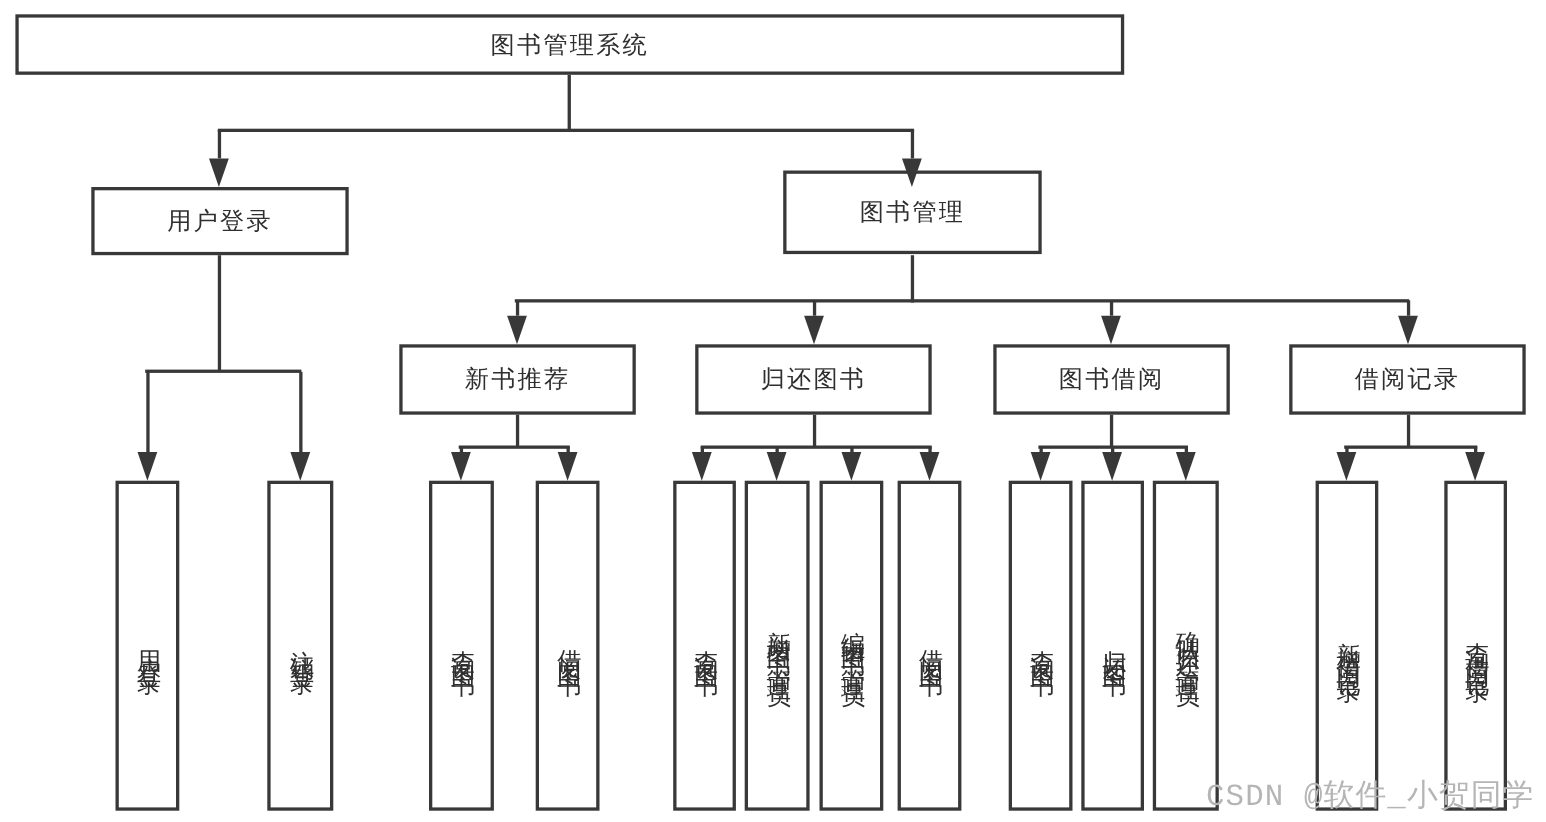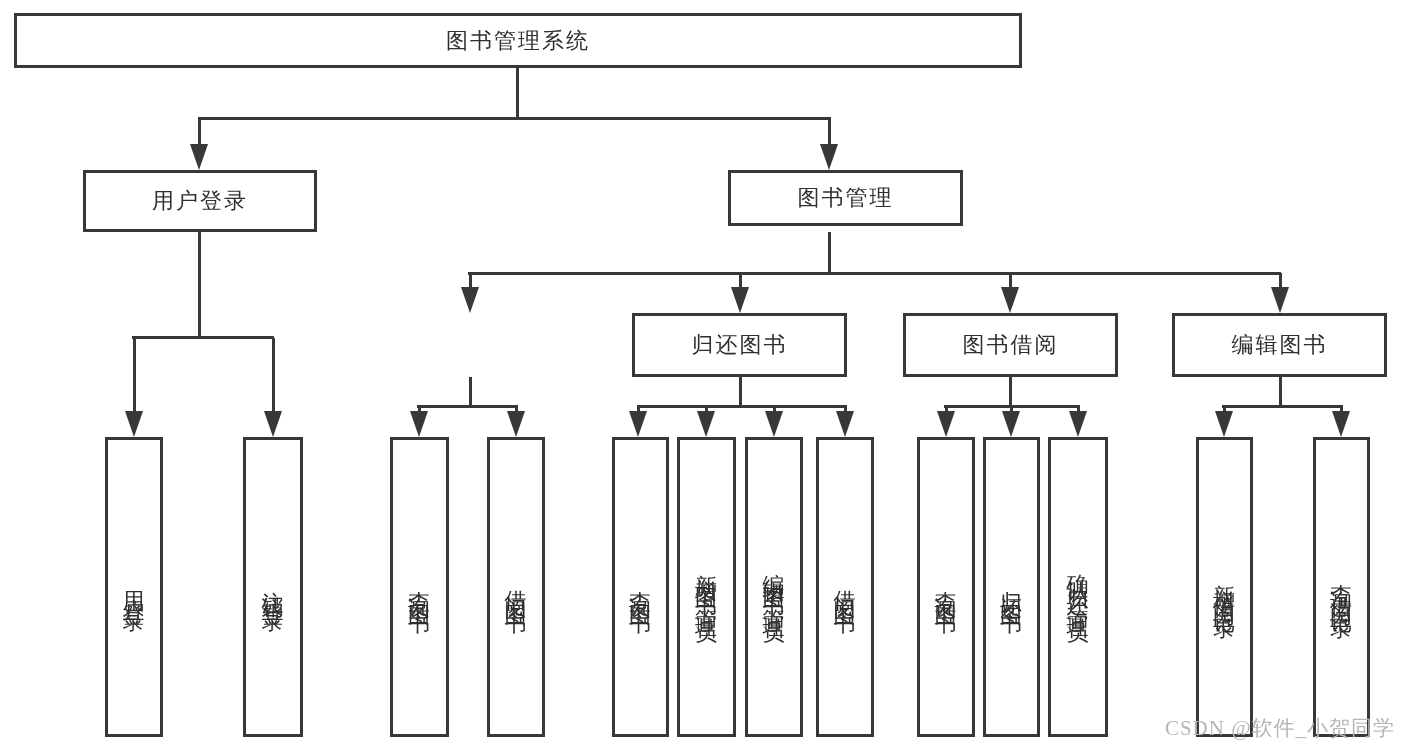--- a/index.html
+++ b/index.html
@@ -1,19 +1,19 @@
 <!DOCTYPE html>
 <html style="--line: #383838; --text: #2f2f2f; --watermark: #b5b5b5; --background: #ffffff;"><head>
 <meta charset="utf-8">
 <style>
   html,body { margin:0; padding:0; background:#ffffff; }
   .canvas {
     position:relative; width:1405px; height:747px; overflow:hidden;
     background:var(--background,#ffffff);
-    font-family:Liberation Serif, serif;
+    font-family:Liberation Mono, monospace;
     color:var(--text,#2f2f2f);
   }
   .node {
     position:absolute; box-sizing:border-box;
     border:3px solid var(--line,#383838); background:#ffffff;
     display:flex; align-items:center; justify-content:center;
     font-size:22px; letter-spacing:2px; text-align:center;
   }
   .leaf > span {
     writing-mode:vertical-rl; text-orientation:mixed;
@@ -22,41 +22,42 @@
   .hline,.vline { position:absolute; background:var(--line,#383838); }
   .hline { height:3px; }
   .vline { width:3px; }
   .arrow { position:absolute; width:18px; display:flex; flex-direction:column; align-items:center; }
   .shaft { width:3px; flex:1 1 auto; background:var(--line,#383838); }
   .head  { width:0; height:0; flex:0 0 auto;
            border-left:9px solid transparent; border-right:9px solid transparent;
            border-top:26px solid var(--line,#383838); }
   .watermark {
     position:absolute; right:10px; bottom:5px;
-    font-size:21px; letter-spacing:1px;
+    font-size:28px; letter-spacing:1px;
     color:var(--watermark,#b5b5b5); white-space:nowrap;
   }
 </style>
 </head>
 <body>
 
 <div class="canvas">
 
   <div class="node" style="left:14px; top:13px; width:1008px; height:55px;">图书管理系统</div>
 
   <div class="node" style="left:83px; top:170px; width:234px; height:62px;">用户登录</div>
 
-  <div class="node" style="left:712px; top:170px; width:235px; height:56px;margin-left:16px;">图书管理</div>
-
+  <div class="node" style="left:712px; top:155px; width:235px; height:76px;">图书管理</div>
+
+  <div class="node" style="left:363px; top:313px; width:215px; height:64px;">新书推荐</div>
 
   <div class="node" style="left:632px; top:313px; width:215px; height:64px;">归还图书</div>
 
   <div class="node" style="left:903px; top:313px; width:215px; height:64px;">图书借阅</div>
 
-  <div class="node" style="left:1172px; top:313px; width:215px; height:64px;">编辑图书</div>
+  <div class="node" style="left:1172px; top:313px; width:215px; height:64px;">借阅记录</div>
 
   <div class="node leaf" style="left:105px; top:437px; width:58px; height:300px;">
     <span>用户登录</span>
   </div>
   <div class="node leaf" style="left:243px; top:437px; width:60px; height:300px;">
     <span>注销登录</span>
   </div>
 
   <div class="node leaf" style="left:390px; top:437px; width:59px; height:300px;">
     <span>查询图书</span>

